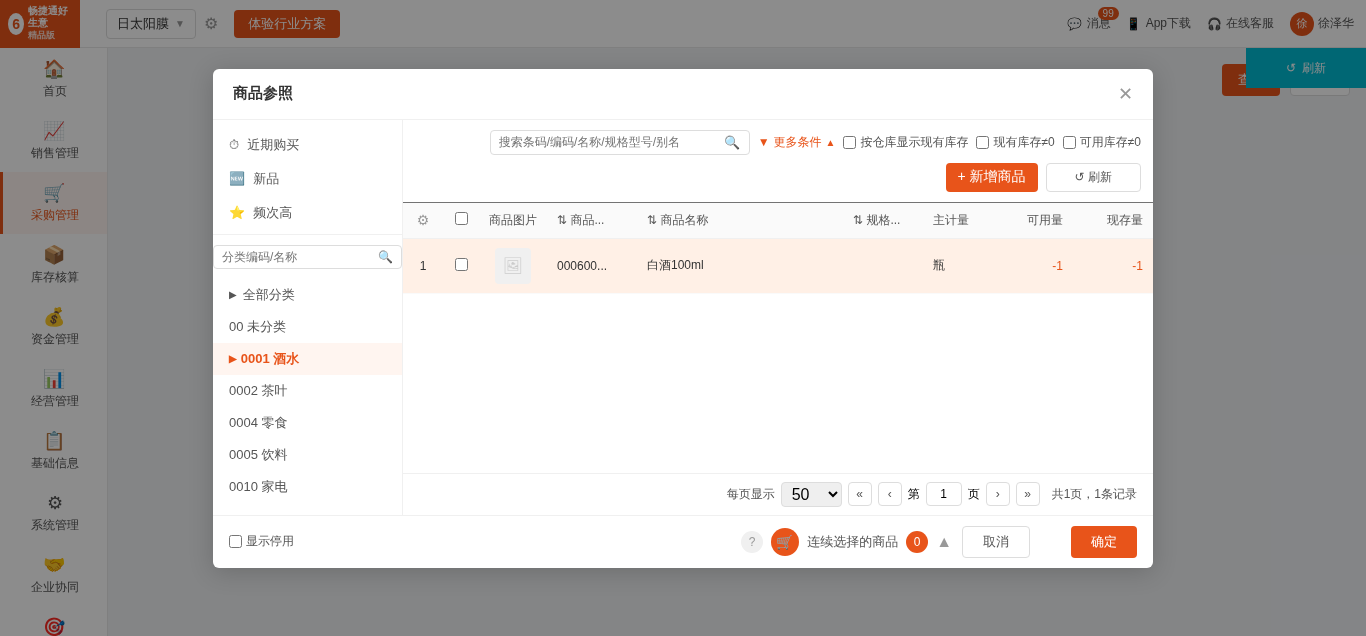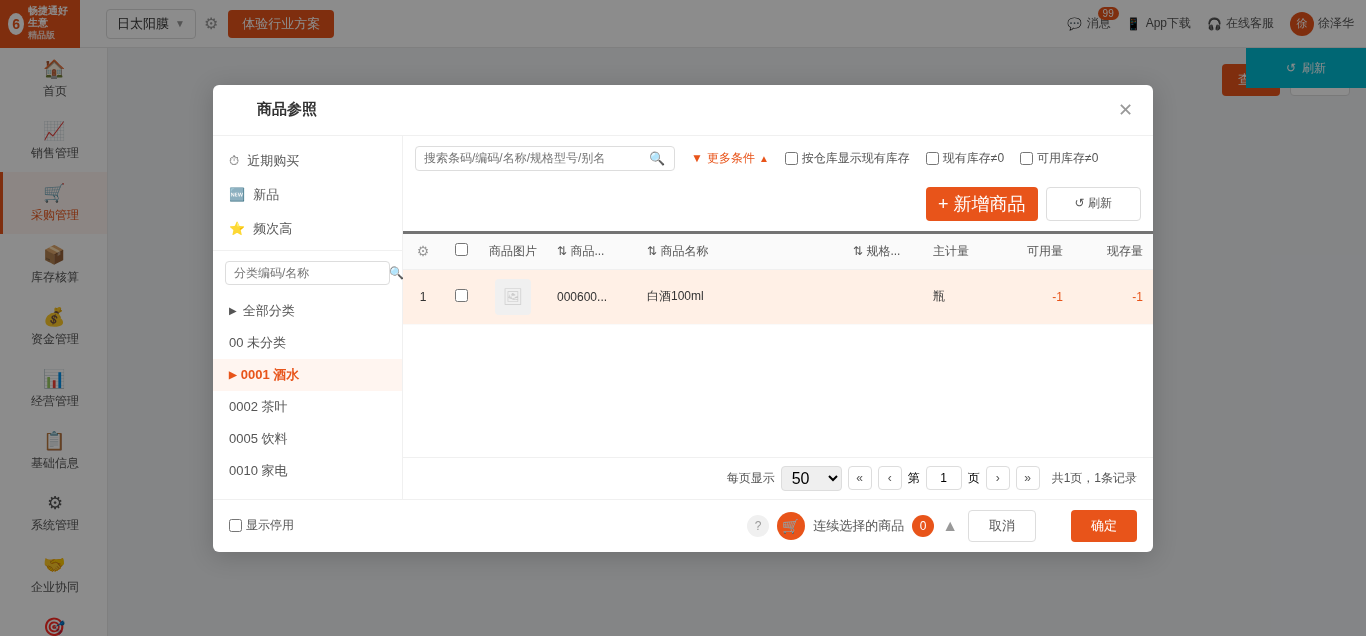--- a/index.html
+++ b/index.html
@@ -31,21 +31,21 @@
     .navbar-logo .logo-text { font-size: 10px; line-height: 1.2; }
     .navbar-logo .logo-sub { font-size: 9px; color: rgba(255,255,255,0.8); }
     .nav-dropdown {
       display: flex; align-items: center; margin-left: 26px;
       font-size: 13px; color: #333; cursor: pointer; border: 1px solid #ddd;
       border-radius: 4px; padding: 4px 10px; height: 30px;
     }
     .nav-dropdown .arrow { margin-left: 6px; color: #999; font-size: 10px; }
     .nav-gear { margin-left: 8px; color: #999; font-size: 16px; cursor: pointer; }
     .nav-trial-btn {
-      margin-left: 10px; background: #e8541a; color: #fff;
+      margin-left: 16px; background: #e8541a; color: #fff;
       border: none; border-radius: 4px; padding: 5px 14px;
       cursor: pointer; font-size: 13px;
     }
     .nav-right { margin-left: auto; display: flex; align-items: center; gap: 16px; }
     .nav-right-item { display: flex; align-items: center; gap: 4px; color: #555; font-size: 12px; cursor: pointer; position: relative; }
     .nav-badge {
       background: #e8541a; color: #fff; font-size: 10px;
       border-radius: 10px; padding: 1px 5px; position: absolute; top: -8px; right: -8px;
       min-width: 20px; text-align: center;
     }
@@ -76,77 +76,77 @@
       background: #fff; border-radius: 6px;
       width: 940px; max-height: 580px;
       display: flex; flex-direction: column;
       box-shadow: 0 4px 24px rgba(0,0,0,0.18);
       position: relative;
     }
     .modal-header {
       display: flex; align-items: center; justify-content: space-between;
       padding: 14px 20px; border-bottom: 1px solid #f0f0f0;
     }
-    .modal-title { font-size: 15px; font-weight: bold; color: #333; margin-left: 24px; }
+    .modal-title { font-size: 15px; font-weight: bold; color: #333; }
     .modal-close { font-size: 18px; color: #999; cursor: pointer; }
 
     
     .modal-body { display: flex; flex: 1; overflow: hidden; }
 
     
     .modal-left {
       width: 190px; border-right: 1px solid #f0f0f0;
       display: flex; flex-direction: column;
       padding: 8px 0; flex-shrink: 0;
     }
     .left-nav-item {
       display: flex; align-items: center; padding: 8px 16px;
       color: #555; cursor: pointer; font-size: 13px;
     }
     .left-nav-item .nav-icon { margin-right: 8px; }
     .left-nav-divider { height: 1px; background: #f0f0f0; margin: 4px 0; }
     .left-search {
-      display: flex; align-items: flex-end; margin: 6px 12px;
+      display: flex; align-items: flex-end; margin: 6px 0;
       border: 1px solid #ddd; border-radius: 4px; padding: 4px 8px;
     }
     .left-search input { border: none; outline: none; font-size: 12px; flex: 1; background: transparent; }
     .left-search .search-icon { color: #e8541a; font-size: 12px; }
     .category-list { padding: 4px 0; overflow-y: auto; flex: 1; }
     .category-item {
       padding: 7px 16px; cursor: pointer; font-size: 13px; color: #555;
       display: flex; align-items: center;
     }
     .category-item.active { background: #fff5f0; color: #e8541a; font-weight: bold; }
     .category-item .tri { margin-right: 4px; font-size: 10px; }
     .category-all { display: flex; align-items: center; padding: 7px 16px; cursor: pointer; font-size: 13px; color: #555; }
     .category-all .tri { margin-right: 6px; font-size: 10px; }
 
     
     .modal-right { flex: 1; display: flex; flex-direction: column; overflow: hidden; }
     .modal-toolbar {
       display: flex; align-items: center; padding: 10px 12px;
-      border-bottom: 3px solid #737373; gap: 16px; flex-wrap: wrap;
+      border-bottom: 1px solid #737373; gap: 8px; flex-wrap: wrap; justify-content: flex-end;
     }
     .search-box {
       display: flex; align-items: center; border: 1px solid #ddd;
       border-radius: 4px; padding: 4px 8px; flex: 1; max-width: 260px;
     }
     .search-box input { border: none; outline: none; font-size: 12px; flex: 1; background: transparent; }
     .search-box .s-icon { color: #e8541a; }
     .filter-btn {
       display: flex; align-items: center; gap: 4px;
       color: #e8541a; font-size: 12px; cursor: pointer; border: none; background: transparent;
     }
     .filter-arrow { font-size: 10px; }
     .checkbox-label { display: flex; align-items: center; gap: 4px; font-size: 12px; color: #555; cursor: pointer; }
     .checkbox-label input { cursor: pointer; }
     .toolbar-right { margin-left: auto; display: flex; gap: 8px; }
     .btn-add {
       background: #e8541a; color: #fff; border: none; border-radius: 4px;
-      padding: 5px 12px; cursor: pointer; font-size: 18px; white-space: nowrap;
+      padding: 5px 12px; cursor: pointer; font-size: 14px; white-space: nowrap;
     }
     .btn-refresh {
       background: #fff; color: #555; border: 1px solid #ddd; border-radius: 4px;
       padding: 5px 28px; cursor: pointer; font-size: 12px; white-space: nowrap;
     }
 
     
     .table-container { flex: 1; overflow: auto; }
     table { width: 100%; border-collapse: collapse; font-size: 12px; }
     table thead tr { background: #fafafa; }
@@ -214,21 +214,21 @@
       width: 28px; height: 28px; font-size: 14px; cursor: pointer;
       display: flex; align-items: center; justify-content: center;
     }
     .continuous-text { font-size: 13px; color: #555; }
     .continuous-count {
       background: #e8541a; color: #fff; border-radius: 50%;
       width: 22px; height: 22px; display: flex; align-items: center;
       justify-content: center; font-size: 12px;
     }
     .collapse-btn { font-size: 16px; color: #999; cursor: pointer; }
-    .footer-right { display: flex; gap: 8px; }
+    .footer-right { display: flex; gap: 14px; }
     .btn-cancel {
       background: #fff; color: #555; border: 1px solid #ddd; border-radius: 4px;
       padding: 6px 20px; cursor: pointer; font-size: 13px;
     }
     .btn-confirm {
       background: #e8541a; color: #fff; border: none; border-radius: 4px;
       padding: 6px 20px; cursor: pointer; font-size: 13px; margin-left: 27px;
     }
 
     
@@ -385,20 +385,24 @@
             <span>未分类</span>
           </div>
           <div class="category-item active">
             <span class="tri">▶</span>
             <span>0001</span>&nbsp;
             <span>酒水</span>
           </div>
           <div class="category-item">
             <span>0002</span>&nbsp;
             <span>茶叶</span>
+          </div>
+          <div class="category-item">
+            <span>0004</span>&nbsp;
+            <span>零食</span>
           </div>
           <div class="category-item">
             <span>0005</span>&nbsp;
             <span>饮料</span>
           </div>
           <div class="category-item">
             <span>0010</span>&nbsp;
             <span>家电</span>
           </div>
         </div>

